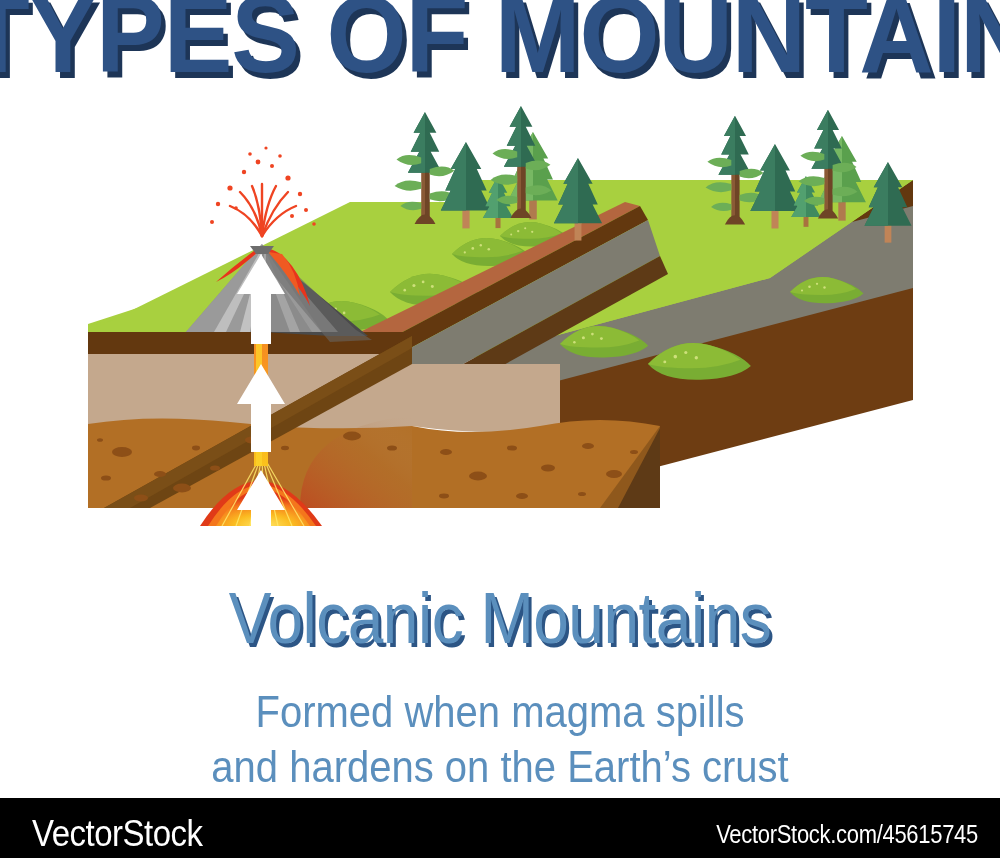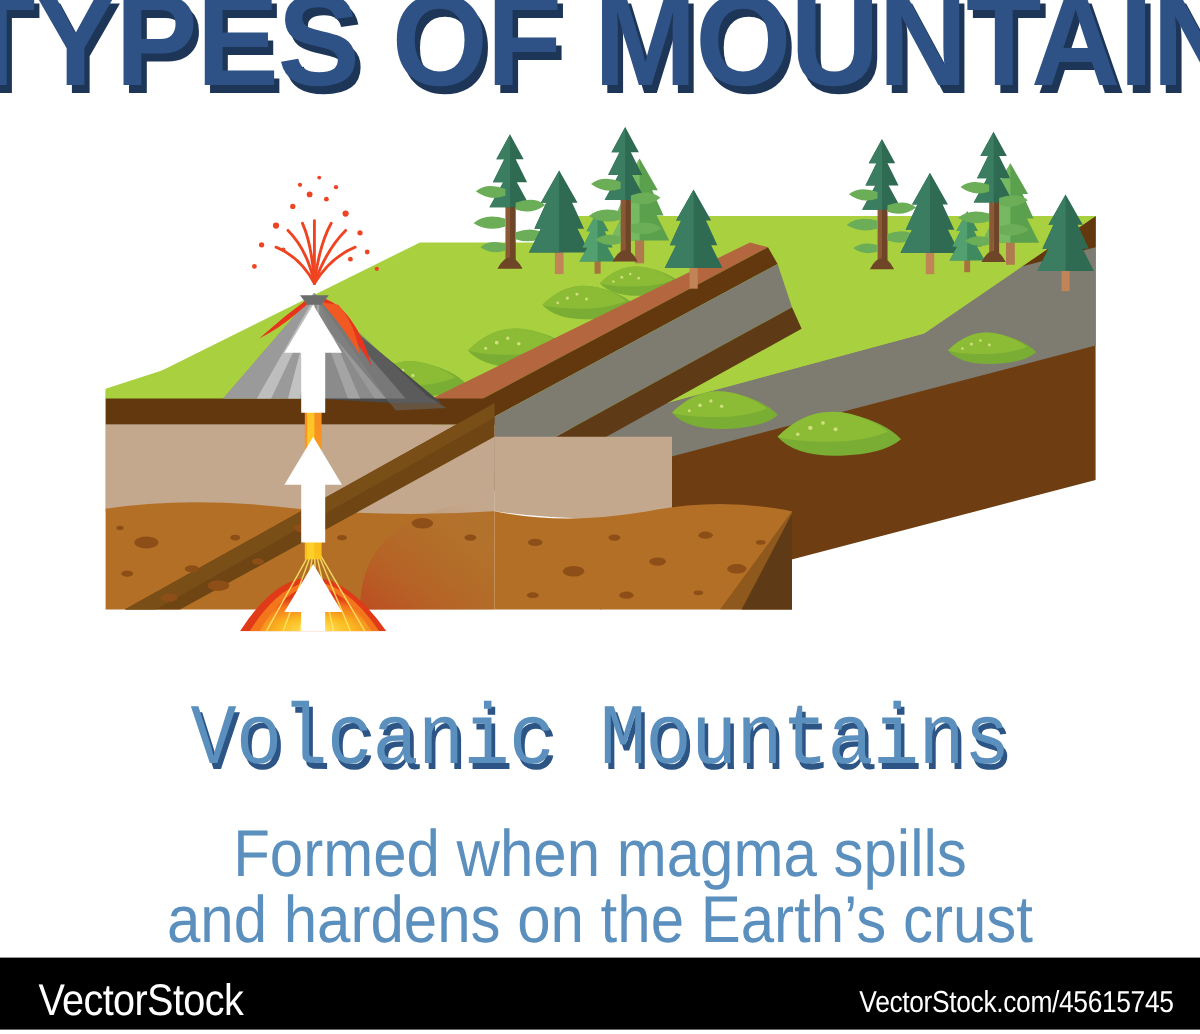--- a/index.html
+++ b/index.html
@@ -28,34 +28,34 @@
     line-height:96px;
     color:#2e5285;
     text-shadow:4px 5px 0 #1d3557;
     transform-origin:center top;
   }
   .title-inner{display:inline-block;transform:scaleX(1.12) scaleY(1.18);transform-origin:center top;}
 
   
   .headline{
     position:absolute;left:0;top:578px;width:1000px;text-align:center;
-    font-family:Liberation Mono, monospace;
+    font-family:Liberation Sans, sans-serif;
     font-size:64px;font-weight:normal;
     color:#5b8fbd;
     text-shadow:3px 4px 0 #2c5585;
     letter-spacing:-0.5px;
     line-height:72px;
     white-space:nowrap;
   }
   .headline span{display:inline-block;transform:scaleY(1.12);transform-origin:center top;}
 
   .desc{
     position:absolute;left:0;top:682px;width:1000px;text-align:center;
     font-family:"Liberation Sans", sans-serif;
-    font-size:50px;
+    font-size:40px;
     color:#5b8fbd;
     line-height:55px;
     letter-spacing:0px;
     white-space:nowrap;
   }
   .desc .l{display:block;transform:scaleY(1.1);transform-origin:center top;}
 
   
   .footer{
     position:absolute;left:0;top:798px;width:1000px;height:60px;background:#000;

